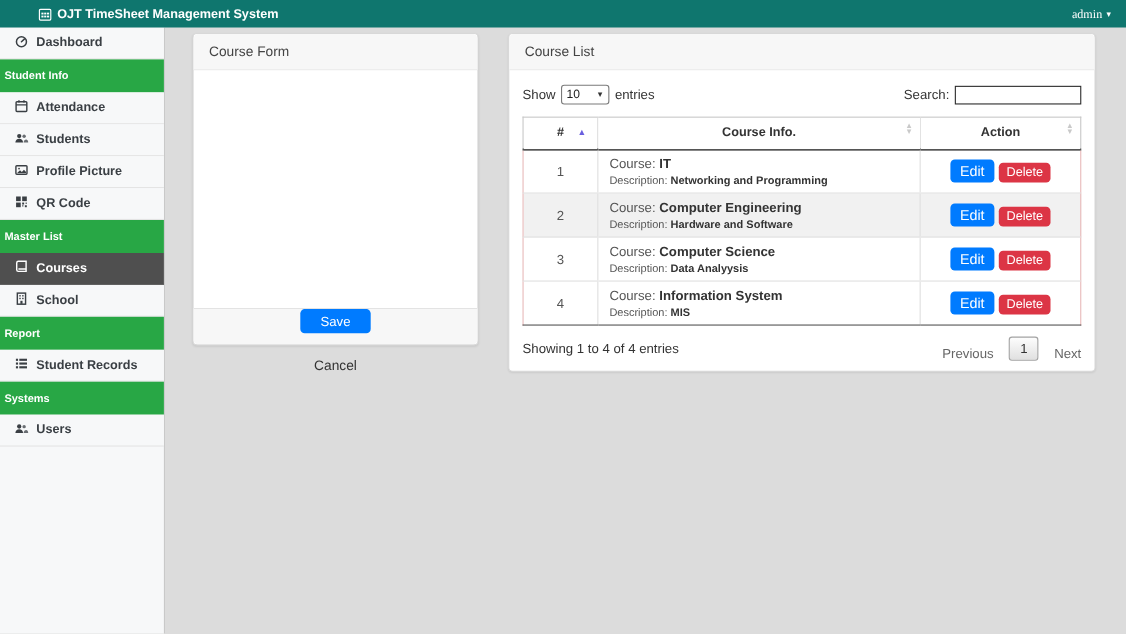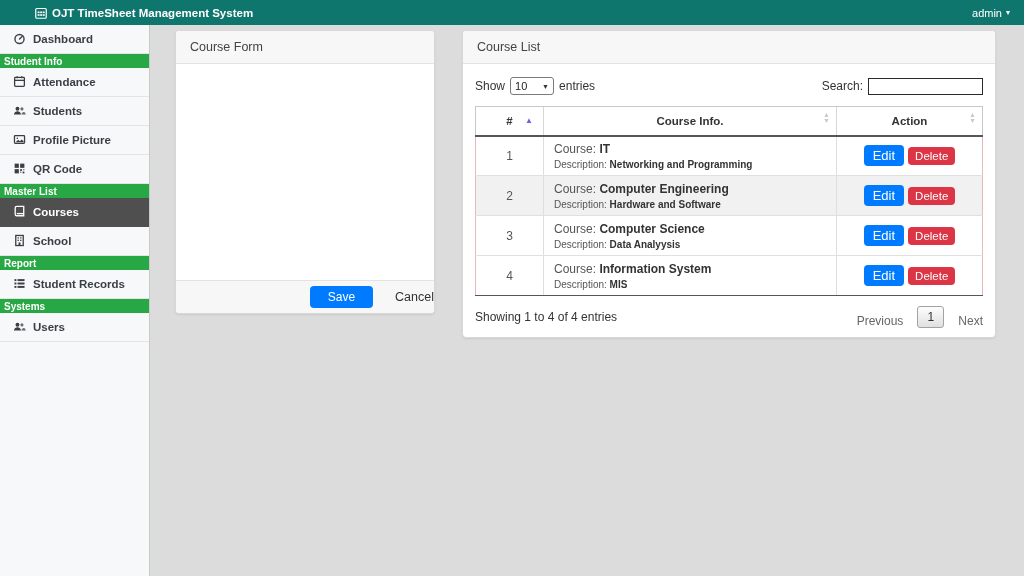--- a/index.html
+++ b/index.html
@@ -2,43 +2,43 @@
 <html><head>
 <meta charset="utf-8">
 <style>
   * { margin:0; padding:0; box-sizing:border-box; }
   html,body { width:1024px; height:576px; overflow:hidden; font-family:"Liberation Sans", sans-serif; background:#dcdcdc; }
 
   
   .navbar { position:absolute; left:0; top:0; width:1024px; height:25px; background:#0f766e; display:flex; align-items:center; justify-content:space-between; padding:0 14px 0 35px; z-index:5; }
   .navbar .brand { color:#fff; font-size:11.5px; font-weight:bold; display:flex; align-items:center; gap:5px; }
   .navbar .brand svg { display:block; }
-  .navbar .user { color:#fff; font-size:11px; display:flex; align-items:center; gap:4px; cursor:pointer; }
+  .navbar .user { color:#fff; font-size:11px; display:flex; align-items:center; gap:4px; cursor:pointer;font-family:Liberation Serif, serif; }
   .navbar .caret { font-size:8px; line-height:1; }
 
   
   .sidebar { position:absolute; left:0; top:25px; width:150px; height:551px; background:#f7f8f9; border-right:1px solid #c9c9c9; }
   .side-item { height:29px; display:flex; align-items:center; gap:7px; padding-left:13px; font-size:11.5px; font-weight:bold; color:#3a3f44; border-bottom:1px solid #e4e4e4; background:#f7f8f9; cursor:pointer; }
   .side-item svg { flex:0 0 auto; }
   .side-item.active { background:#4f4f4f; color:#fff; border-bottom:1px solid #4f4f4f; }
-  .side-header { height:14px; background:#28a745; color:#fff; font-size:10px; font-weight:bold; display:flex; align-items:center; padding-left:4px; }
+  .side-header { height:30px; background:#28a745; color:#fff; font-size:10px; font-weight:bold; display:flex; align-items:center; padding-left:4px; }
 
   
   .main { position:absolute; left:150px; top:25px; width:874px; height:551px; }
   .panel { position:absolute; background:#fff; border:1px solid #d8d8d8; border-radius:4px; box-shadow:0 1px 2px rgba(0,0,0,.08); }
   .panel-header { background:#f7f7f7; border-bottom:1px solid #e3e3e3; border-radius:4px 4px 0 0; font-size:12.5px; color:#444; padding:9px 14px; }
 
   
   #form-panel { left:25px; top:5px; width:260px; height:284px; }
   #form-panel .panel-body { padding:28px 15px 15px 15px; }
   .field-label { font-size:11.5px; color:#4a4a4a; margin-bottom:6px; }
   .text-input { width:100%; height:26px; border:1px solid #ced4da; border-radius:4px; font-size:12px; padding:0 8px; font-family:"Liberation Sans", sans-serif; }
   .textarea { width:100%; height:85px; border:1px solid #ced4da; border-radius:4px; font-size:12px; padding:6px 8px; resize:both; font-family:"Liberation Sans", sans-serif; }
   .desc-label { margin-top:18px; }
-  .form-footer { position:absolute; left:0; bottom:0; width:100%; height:33px; background:#f7f7f7; border-top:1px solid #e3e3e3; border-radius:0 0 4px 4px; display:flex; align-items:center; justify-content:flex-end; gap:22px; }
+  .form-footer { position:absolute; left:0; bottom:0; width:100%; height:33px; background:#f7f7f7; border-top:1px solid #e3e3e3; border-radius:0 0 4px 4px; display:flex; align-items:center; justify-content:space-between; gap:22px;flex-direction:column; }
   .btn-save { background:#007bff; color:#fff; border:none; border-radius:4px; font-size:12px; padding:4px 18px; cursor:pointer; font-family:"Liberation Sans", sans-serif; }
   .btn-cancel { font-size:12.5px; color:#333; cursor:pointer; }
 
   
   #list-panel { left:312px; top:5px; width:534px; height:308px; }
   #list-panel .panel-body { padding:12px 12px 10px 12px; }
   .controls { display:flex; align-items:center; justify-content:space-between; height:20px; margin-bottom:10px; }
   .show-group { display:flex; align-items:center; gap:5px; font-size:12px; color:#333; }
   .length-select { border:1px solid #7a7a7a; border-radius:3px; height:18px; width:44px; display:flex; align-items:center; justify-content:space-between; padding:0 4px; font-size:11px; color:#222; background:#fff; cursor:pointer; }
   .length-select .caret { font-size:7px; color:#333; }

